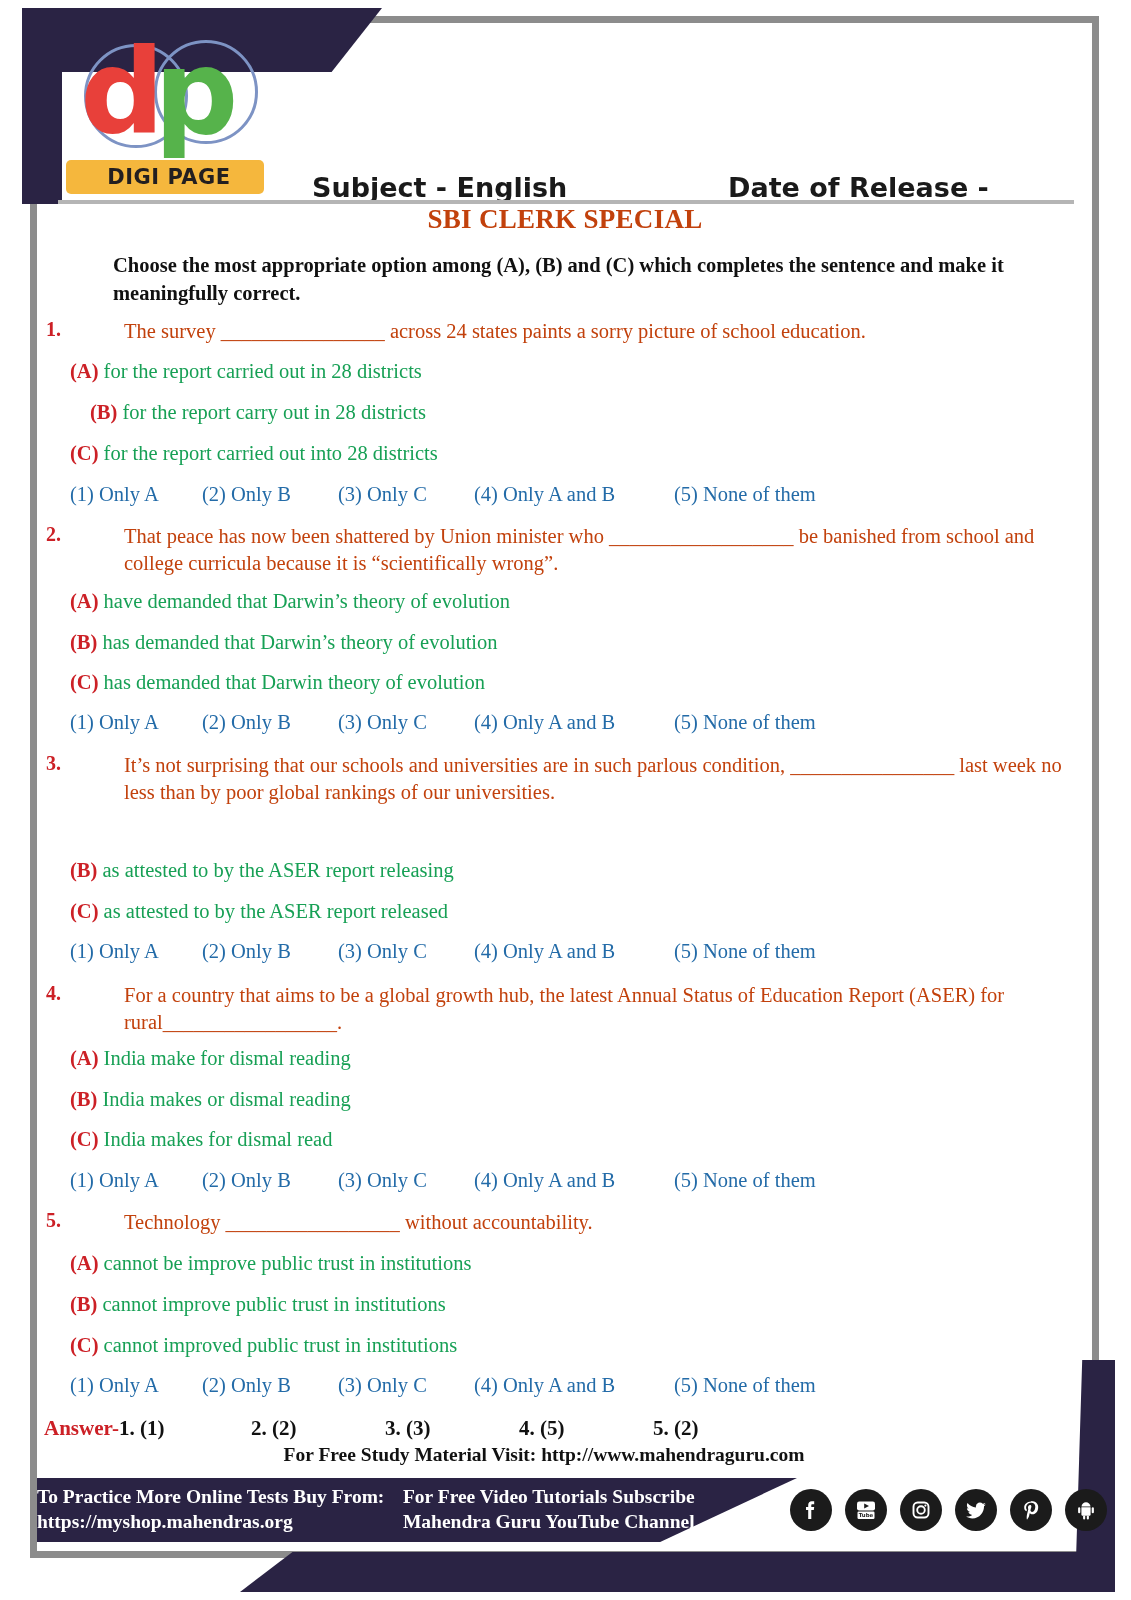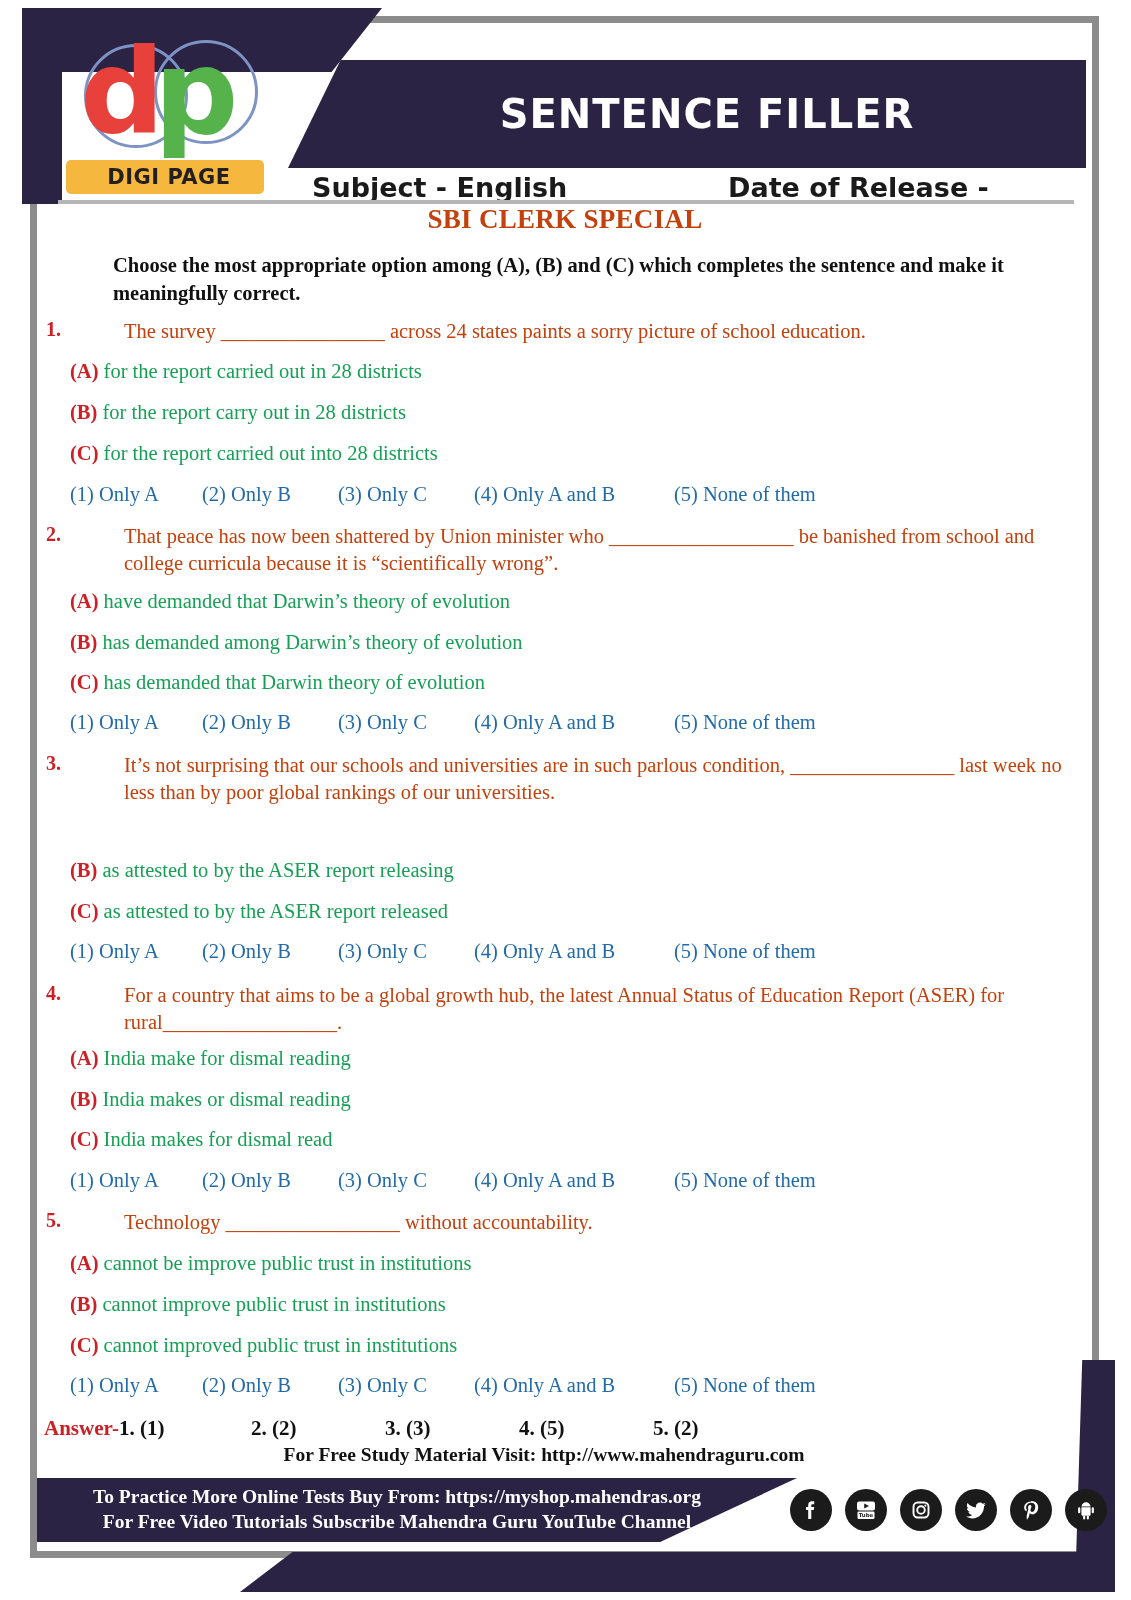--- a/index.html
+++ b/index.html
@@ -247,21 +247,21 @@
     position:absolute;
     left:37px; top:1478px;
     width:760px; height:64px;
     background:#2a2344;
     clip-path:polygon(0 0, 100% 0, 82% 100%, 0 100%);
   }
   .footer-text{
     position:absolute;
     left:37px; top:1478px;
     width:720px; height:64px;
-    display:flex; flex-direction:column;
+    display:flex; flex-direction:row;
     align-items:center; justify-content:center;
     color:#ffffff;
     font-family:"Liberation Serif", serif;
     font-size:19.5px; font-weight:700;
     line-height:1.28;
   }
   .social{
     position:absolute;
     left:790px; top:1482px;
     width:300px; height:56px;
@@ -295,23 +295,20 @@
     <div class="logo-wrap">
       <div class="logo-mark">
         <div class="logo-ring"></div>
         <div class="logo-ring2"></div>
         <div class="logo-d">d</div>
         <div class="logo-p">p</div>
       </div>
       <div class="logo-badge">DIGI PAGE</div>
     </div>
 
-    <div class="title-banner">
-      <span>SENTENCE FILLER</span>
-    </div>
 
     <div class="subject-row">
       <div class="subject-lbl">Subject - English</div>
       <div class="date-lbl">Date of Release -</div>
     </div>
   </div>
 
   <div class="hr-grey"></div>
 
   <div class="special">SBI CLERK SPECIAL</div>
@@ -319,21 +316,21 @@
   <div class="instruction">Choose the most appropriate option among (A), (B) and (C) which completes the sentence and make it meaningfully correct.</div>
 
   <div class="q" style="top:318px;">
     <div class="q-num">1.</div>
     <div class="q-text">The survey ________________ across 24 states paints a sorry picture of school education.</div>
   </div>
   <div class="opt" style="top:360px;">
     <b>(A)</b>
     <span>for the report carried out in 28 districts</span>
   </div>
-  <div class="opt" style="top:401px;">
+  <div class="opt" style="top:401px;margin-left:20px;">
     <b>(B)</b>
     <span>for the report carry out in 28 districts</span>
   </div>
   <div class="opt" style="top:442px;">
     <b>(C)</b>
     <span>for the report carried out into 28 districts</span>
   </div>
   <div class="choices" style="top:483px;">
     <span class="c c1">(1) Only A</span><span class="c c2">(2) Only B</span><span class="c c3">(3) Only C</span><span class="c c4">(4) Only A and B</span><span class="c">(5) None of them</span>
   </div>
@@ -341,21 +338,21 @@
   <div class="q" style="top:523px;">
     <div class="q-num">2.</div>
     <div class="q-text">That peace has now been shattered by Union minister who __________________ be banished from school and college curricula because it is “scientifically wrong”.</div>
   </div>
   <div class="opt" style="top:590px;">
     <b>(A)</b>
     <span>have demanded that Darwin’s theory of evolution</span>
   </div>
   <div class="opt" style="top:631px;">
     <b>(B)</b>
-    <span>has demanded among Darwin’s theory of evolution</span>
+    <span>has demanded that Darwin’s theory of evolution</span>
   </div>
   <div class="opt" style="top:671px;">
     <b>(C)</b>
     <span>has demanded that Darwin theory of evolution</span>
   </div>
   <div class="choices" style="top:711px;">
     <span class="c c1">(1) Only A</span><span class="c c2">(2) Only B</span><span class="c c3">(3) Only C</span><span class="c c4">(4) Only A and B</span><span class="c">(5) None of them</span>
   </div>
 
   <div class="q" style="top:752px;">

